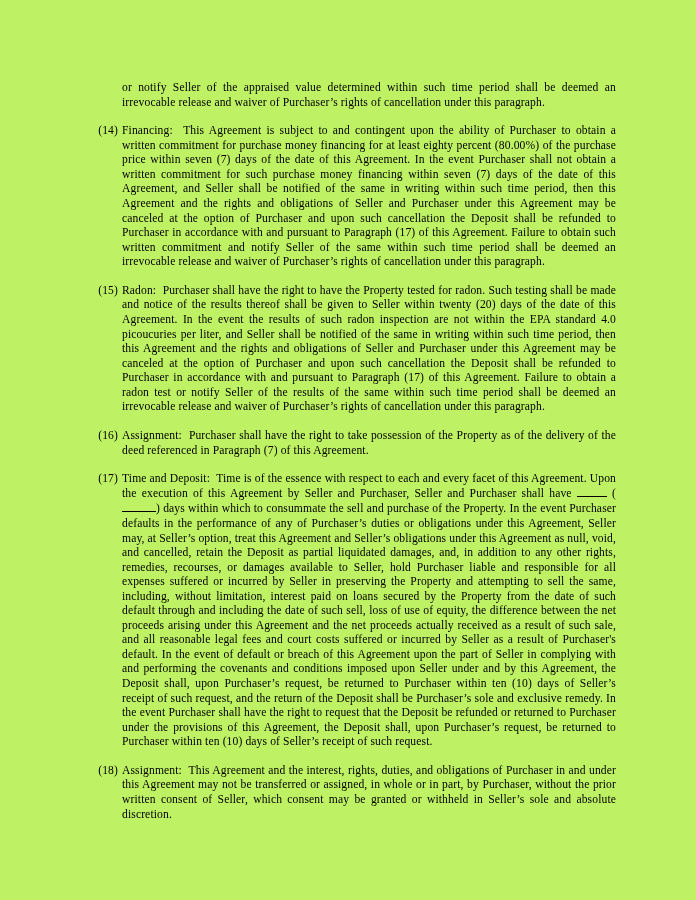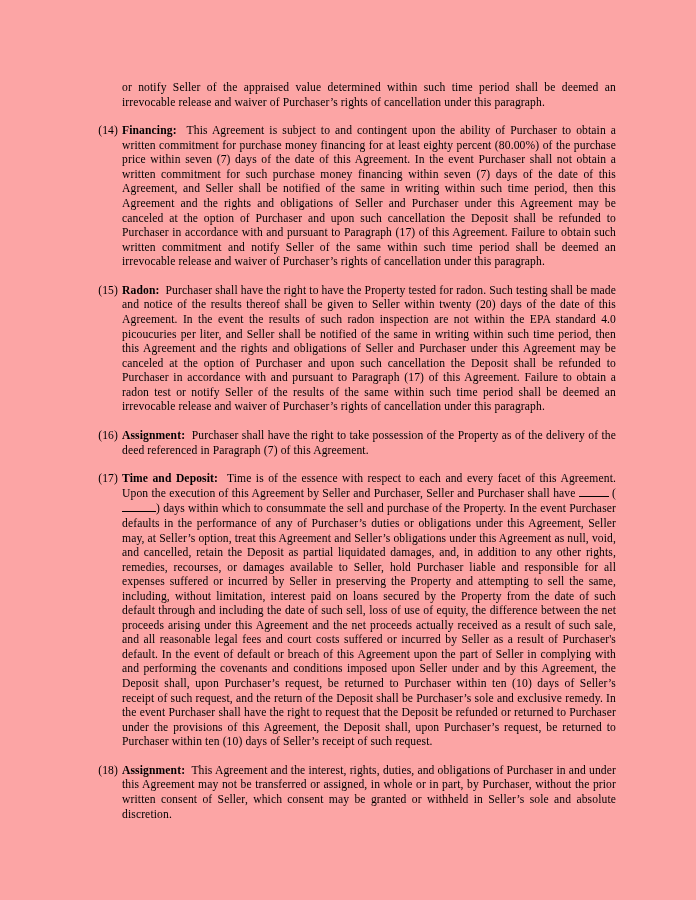--- a/index.html
+++ b/index.html
@@ -9,21 +9,21 @@
     background: #ffffff;
   }
   body {
     font-family: "Liberation Serif", "DejaVu Serif", serif;
     color: #000000;
   }
   .page {
     position: relative;
     width: 696px;
     height: 900px;
-    background: #fca5a5;
+    background: #bef264;
     overflow: hidden;
     box-sizing: border-box;
   }
   .doc-body {
     position: absolute;
     left: 78px;
     top: 81px;
     width: 538px;
   }
   
@@ -43,21 +43,21 @@
   .clause-number {
     position: absolute;
     left: 0;
     top: 0;
     width: 40px;
     text-align: right;
     font-size: 11.6px;
     line-height: 14.55px;
   }
   .clause-heading {
-    font-weight: bold;
+    font-weight: normal;
   }
   .clause-text {
     display: inline;
   }
   
   .clause .para-inner {
     text-align: justify;
     text-align-last: left;
   }
   .blank-line {

